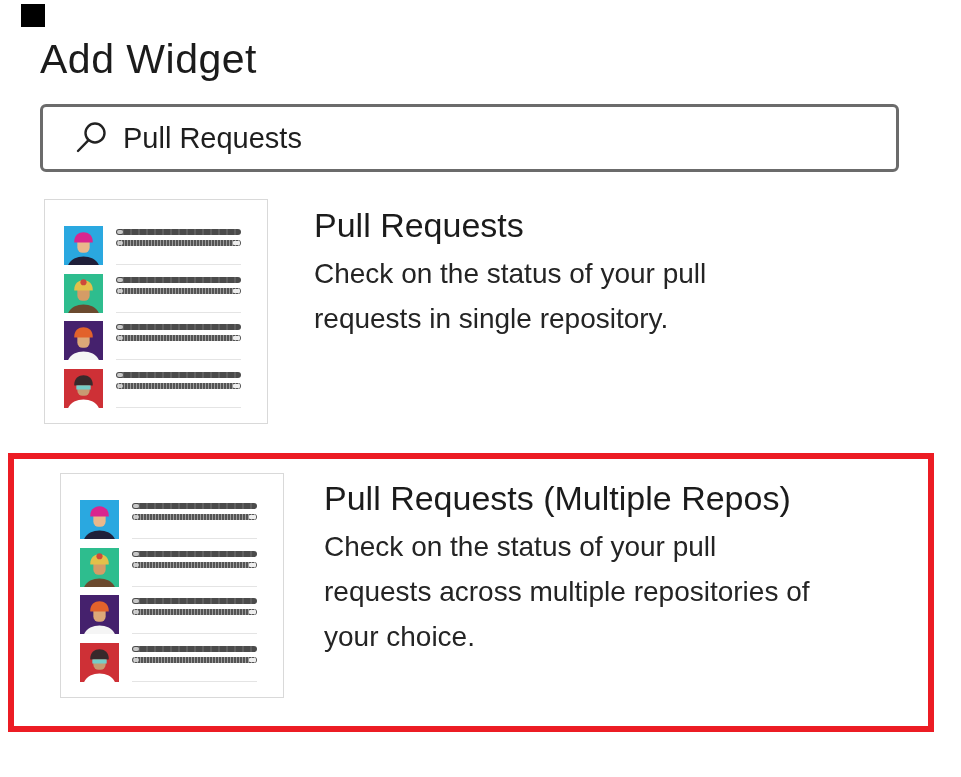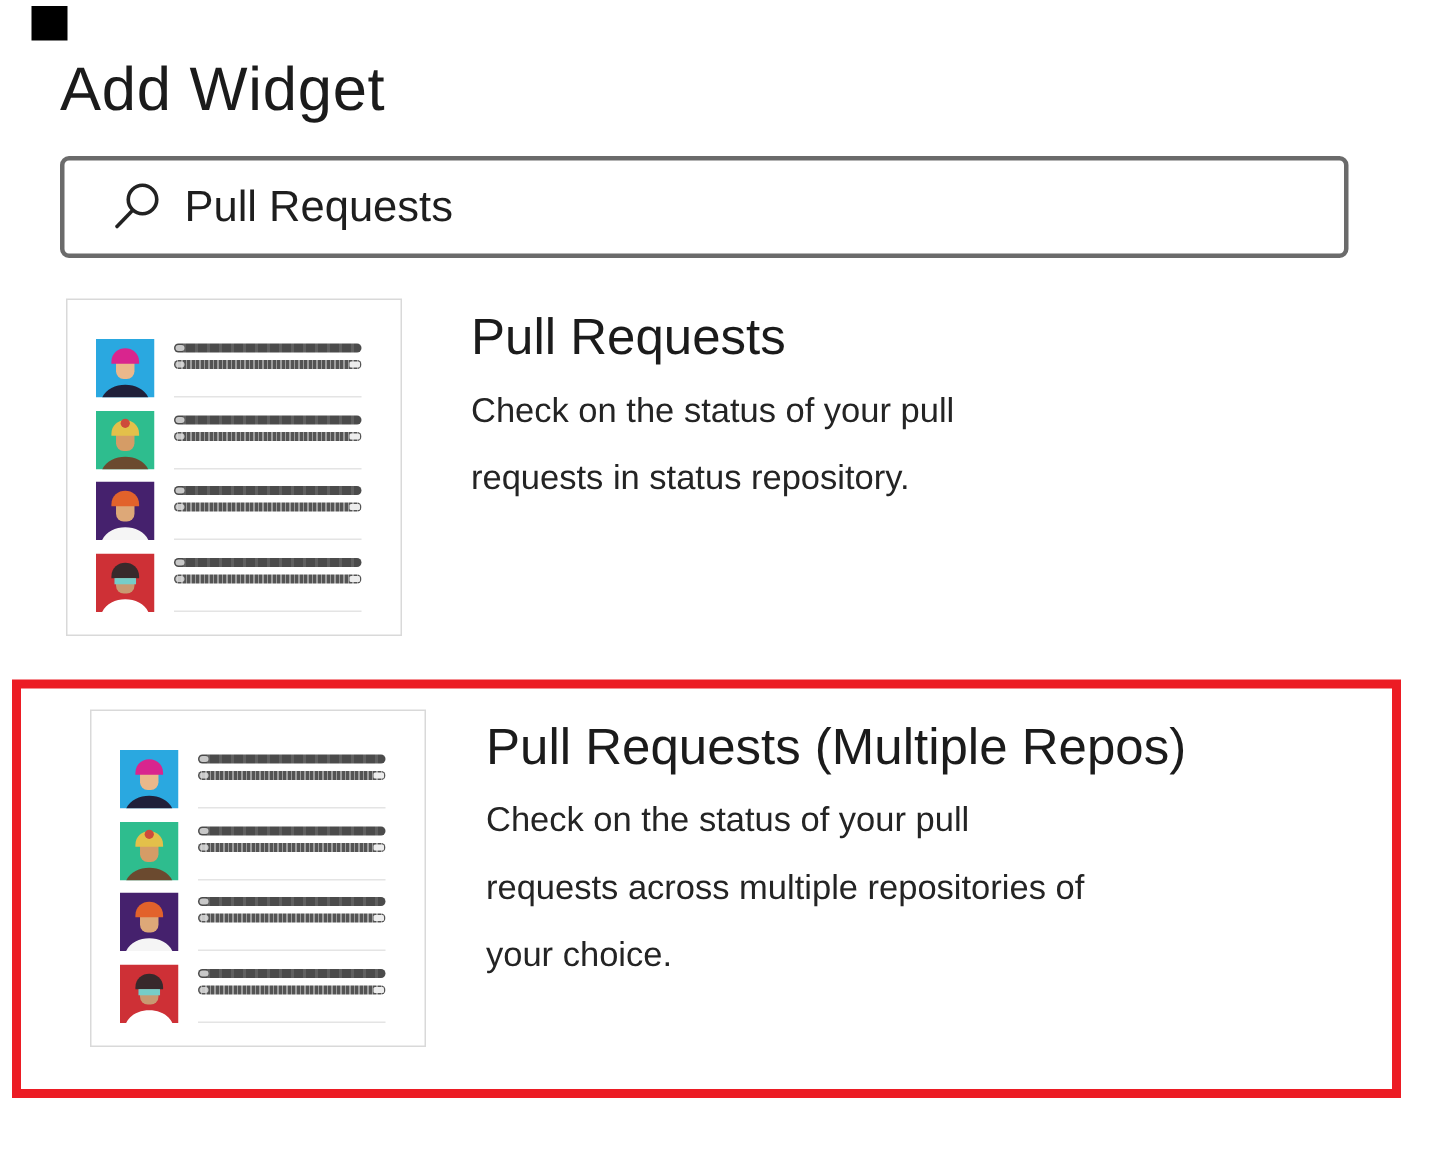--- a/index.html
+++ b/index.html
@@ -78,21 +78,21 @@
 
   .widget-text { position: absolute; }
   .widget-card-1 .widget-text { left: 306px; top: 18px; }
   .widget-card-2 .widget-text { left: 300px; top: 23px; }
   .widget-title {
     font-size: 34px; font-weight: 300; color: #1b1b1b;
     line-height: 44px; white-space: nowrap;
   }
   .widget-desc { margin-top: 4px; }
   .widget-desc .line {
-    font-size: 23px; font-weight: 300; color: #242424;
+    font-size: 28px; font-weight: 300; color: #242424;
     line-height: 45px; white-space: nowrap;
   }
 
   .highlight-box {
     position: absolute; left: 8px; top: 453px;
     width: 926px; height: 279px;
     border: 6px solid #ec1c24;
     pointer-events: none;
   }
 </style>
@@ -181,21 +181,21 @@
             <span class="dot"></span>
             <span class="endcap"></span>
           </div>
           <div class="rule"></div>
         </div>
       </div>
     <div class="widget-text">
       <div class="widget-title">Pull Requests</div>
       <div class="widget-desc">
         <div class="line">Check on the status of your pull</div>
-        <div class="line">requests in status repository.</div>
+        <div class="line">requests in single repository.</div>
       </div>
     </div>
   </div>
 
   <div class="widget-card widget-card-2">
     <div class="thumb">
         <div class="thumb-row" style="top: 26px;">
           <svg width="39" height="39" viewBox="0 0 38 38">
     <rect width="38" height="38" fill="#2aa8e0"></rect>
     <path d="M4,38 C9,27 29,27 34,38 Z" fill="#20203a"></path>

